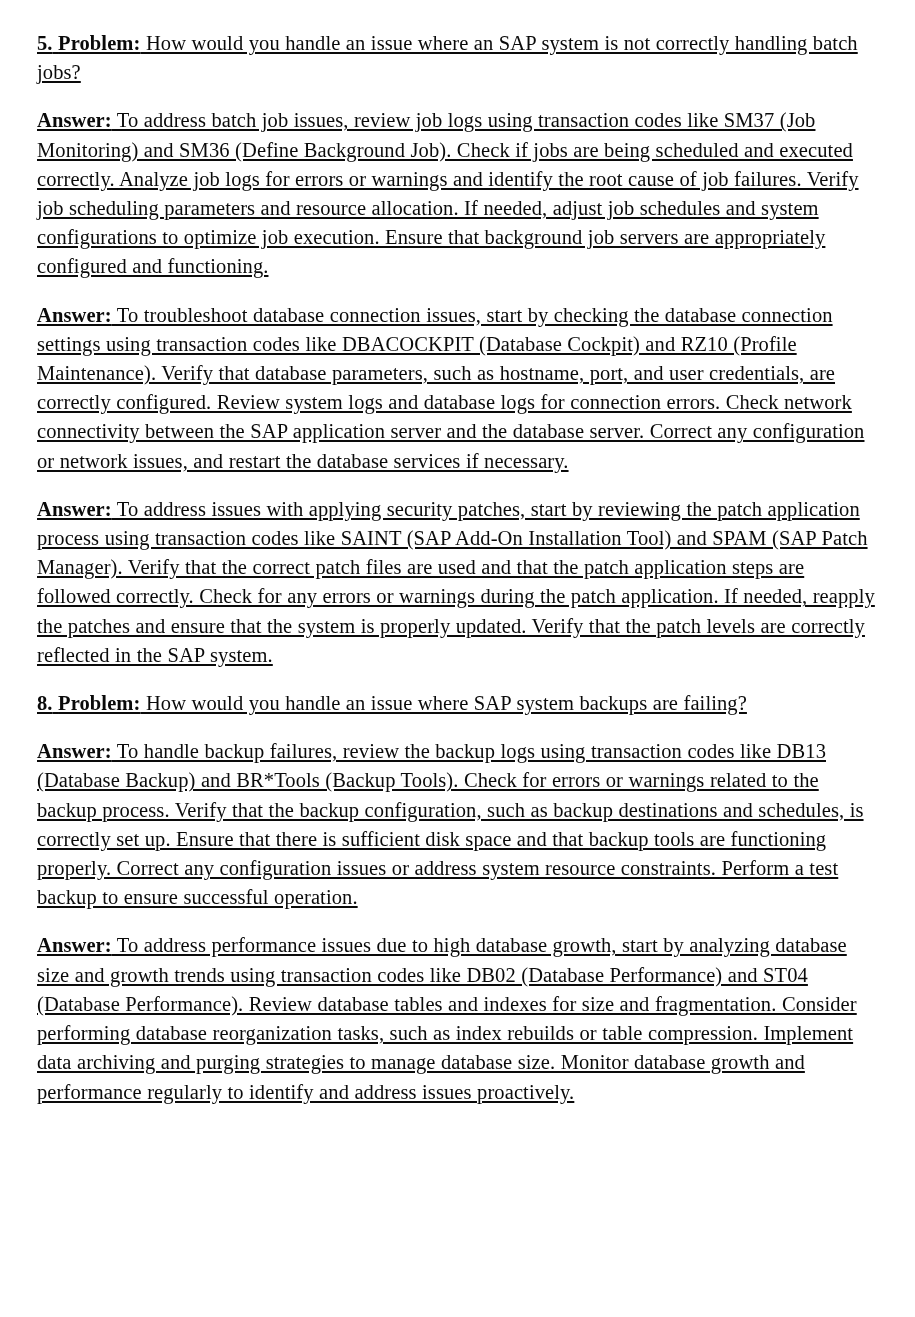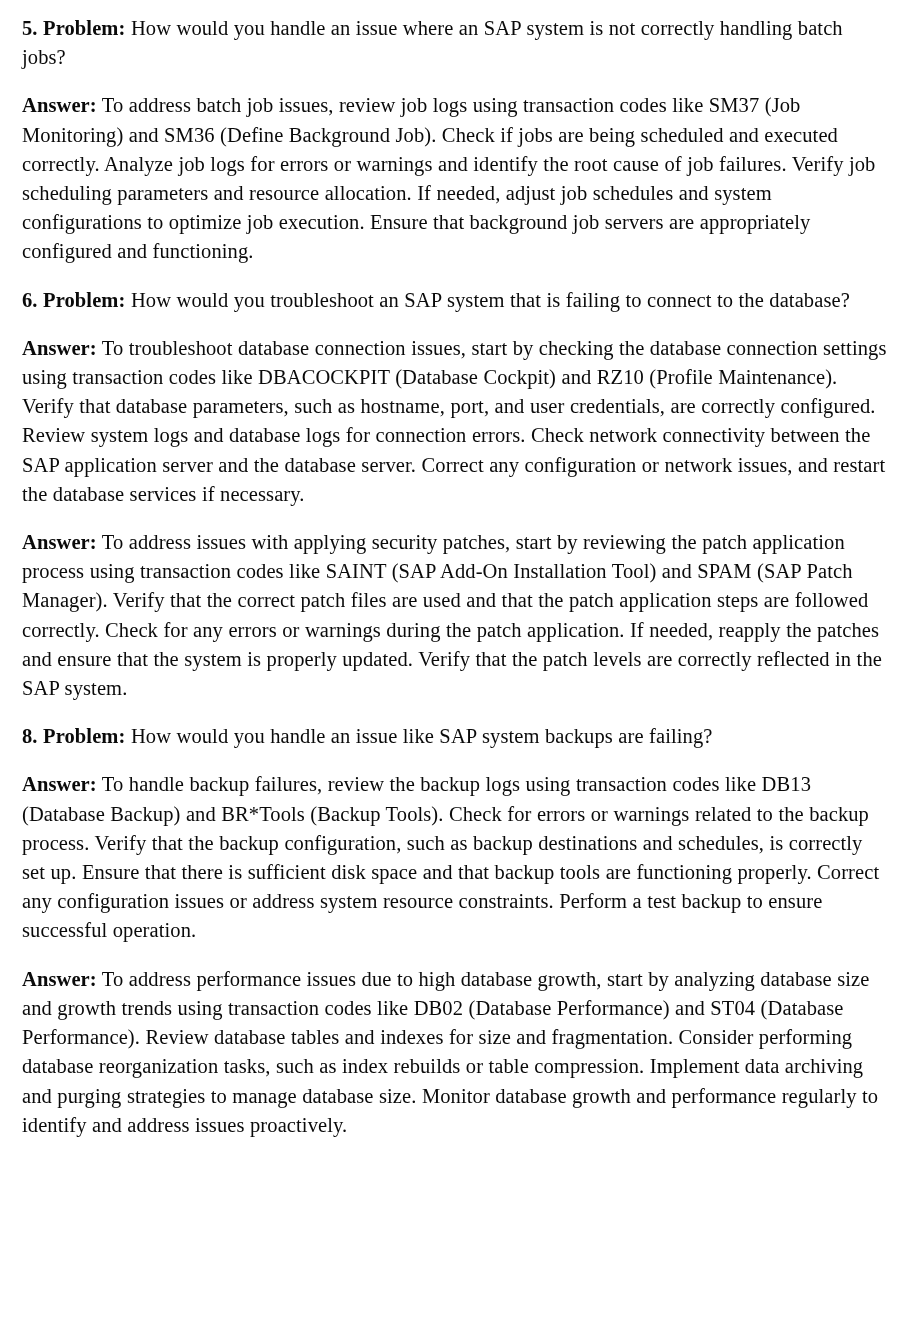--- a/index.html
+++ b/index.html
@@ -23,23 +23,24 @@
     padding: 14px 25px 0 22px;
     background: #ffffff;
   }
   .qa-block {
     margin: 0;
   }
   .para {
     font-size: 20.5px;
     line-height: 29.2px;
     text-align: left;
-    margin: 0;
+    margin: 15px;
     letter-spacing: 0.005em;
     word-spacing: 0.01em;
+    text-decoration: underline;
   }
   .para.problem {
     margin-bottom: 0;
   }
   .para.answer {
     margin-top: 19px;
   }
   .qa-block + .qa-block {
     margin-top: 19px;
   }
@@ -53,27 +54,26 @@
 </head>
 <body>
 
 <div class="page">
   <div id="qa-container">
       <div class="qa-block">
         <p class="para problem"><span class="lead">5.</span> <span class="lead">Problem:</span><span class="body-text"> How would you handle an issue where an SAP system is not correctly handling batch jobs?</span></p>
         <p class="para answer"><span class="lead">Answer:</span><span class="body-text"> To address batch job issues, review job logs using transaction codes like SM37 (Job Monitoring) and SM36 (Define Background Job). Check if jobs are being scheduled and executed correctly. Analyze job logs for errors or warnings and identify the root cause of job failures. Verify job scheduling parameters and resource allocation. If needed, adjust job schedules and system configurations to optimize job execution. Ensure that background job servers are appropriately configured and functioning.</span></p>
       </div>
       <div class="qa-block">
-        <p class="para problem"><span class="lead">6.</span> <span class="lead">Problem:</span><span class="body-text"> How would you troubleshoot an SAP system that is failing to connect to the database?</span></p>
         <p class="para answer"><span class="lead">Answer:</span><span class="body-text"> To troubleshoot database connection issues, start by checking the database connection settings using transaction codes like DBACOCKPIT (Database Cockpit) and RZ10 (Profile Maintenance). Verify that database parameters, such as hostname, port, and user credentials, are correctly configured. Review system logs and database logs for connection errors. Check network connectivity between the SAP application server and the database server. Correct any configuration or network issues, and restart the database services if necessary.</span></p>
       </div>
       <div class="qa-block">
         <p class="para answer"><span class="lead">Answer:</span><span class="body-text"> To address issues with applying security patches, start by reviewing the patch application process using transaction codes like SAINT (SAP Add-On Installation Tool) and SPAM (SAP Patch Manager). Verify that the correct patch files are used and that the patch application steps are followed correctly. Check for any errors or warnings during the patch application. If needed, reapply the patches and ensure that the system is properly updated. Verify that the patch levels are correctly reflected in the SAP system.</span></p>
       </div>
       <div class="qa-block">
-        <p class="para problem"><span class="lead">8.</span> <span class="lead">Problem:</span><span class="body-text"> How would you handle an issue like SAP system backups are failing?</span></p>
+        <p class="para problem"><span class="lead">8.</span> <span class="lead">Problem:</span><span class="body-text"> How would you handle an issue where SAP system backups are failing?</span></p>
         <p class="para answer"><span class="lead">Answer:</span><span class="body-text"> To handle backup failures, review the backup logs using transaction codes like DB13 (Database Backup) and BR*Tools (Backup Tools). Check for errors or warnings related to the backup process. Verify that the backup configuration, such as backup destinations and schedules, is correctly set up. Ensure that there is sufficient disk space and that backup tools are functioning properly. Correct any configuration issues or address system resource constraints. Perform a test backup to ensure successful operation.</span></p>
       </div>
       <div class="qa-block">
         <p class="para answer"><span class="lead">Answer:</span><span class="body-text"> To address performance issues due to high database growth, start by analyzing database size and growth trends using transaction codes like DB02 (Database Performance) and ST04 (Database Performance). Review database tables and indexes for size and fragmentation. Consider performing database reorganization tasks, such as index rebuilds or table compression. Implement data archiving and purging strategies to manage database size. Monitor database growth and performance regularly to identify and address issues proactively.</span></p>
       </div>
     </div>
 </div>
 
 </body></html>

